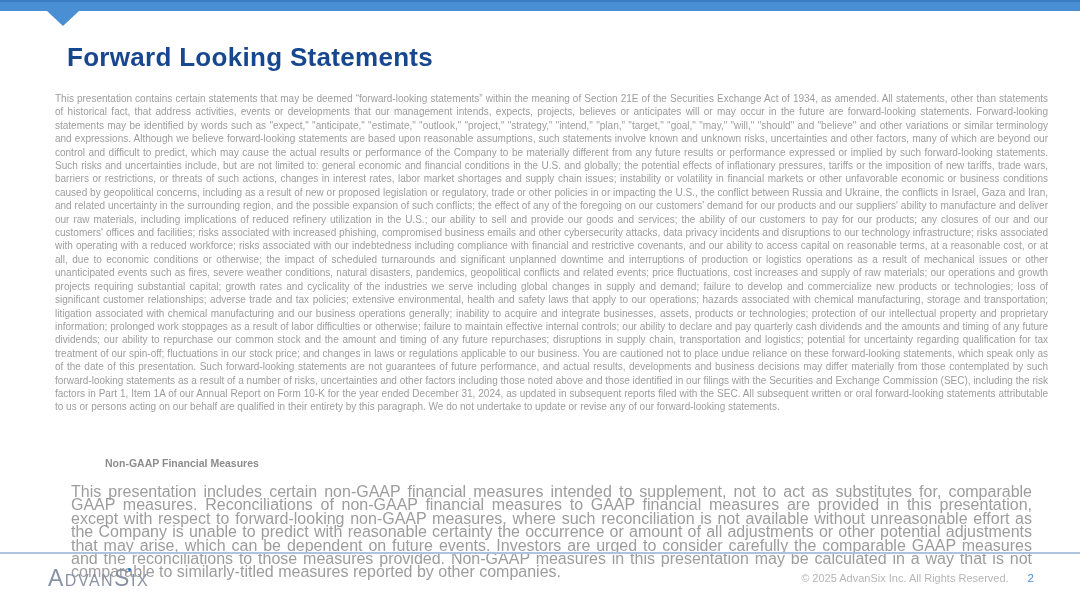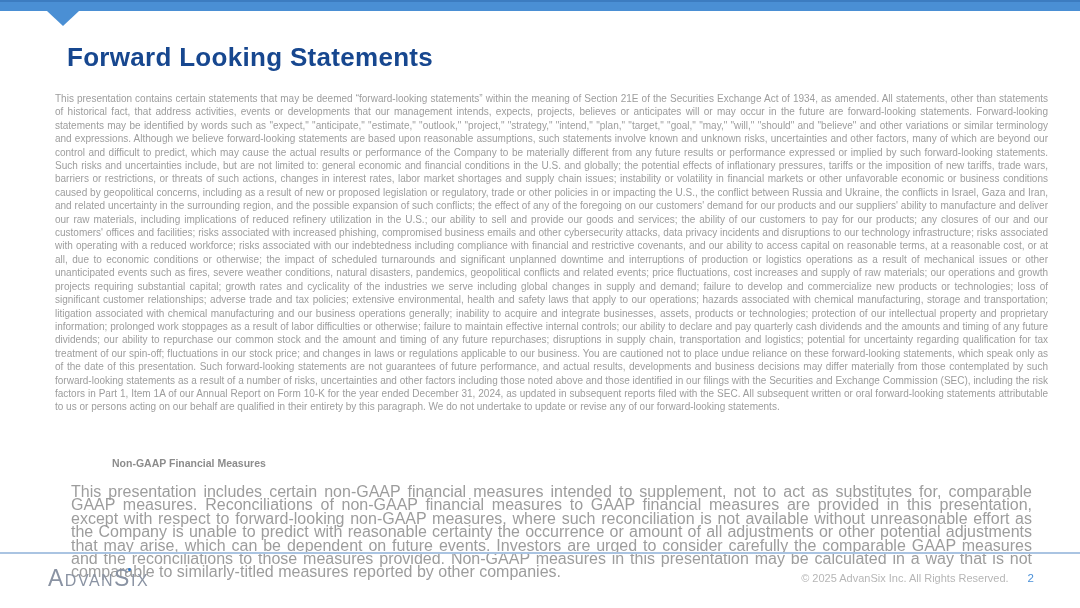--- a/index.html
+++ b/index.html
@@ -53,21 +53,21 @@
     color: #9d9d9d;
     text-align: justify;
   }
   .non-gaap {
     position: absolute;
     top: 457px;
     left: 55px;
     width: 993px;
   }
   .non-gaap-heading {
-    margin: 0 0 1px 13px;
+    margin: 0 0 1px 6px;
     font-size: 10.5px;
     font-weight: bold;
     color: #8c8c8c;
     padding-left: 44px;
   }
   .non-gaap-text {
     margin: 16px;
     font-size: 16px;
     line-height: 13.4px;
     color: #9d9d9d;

